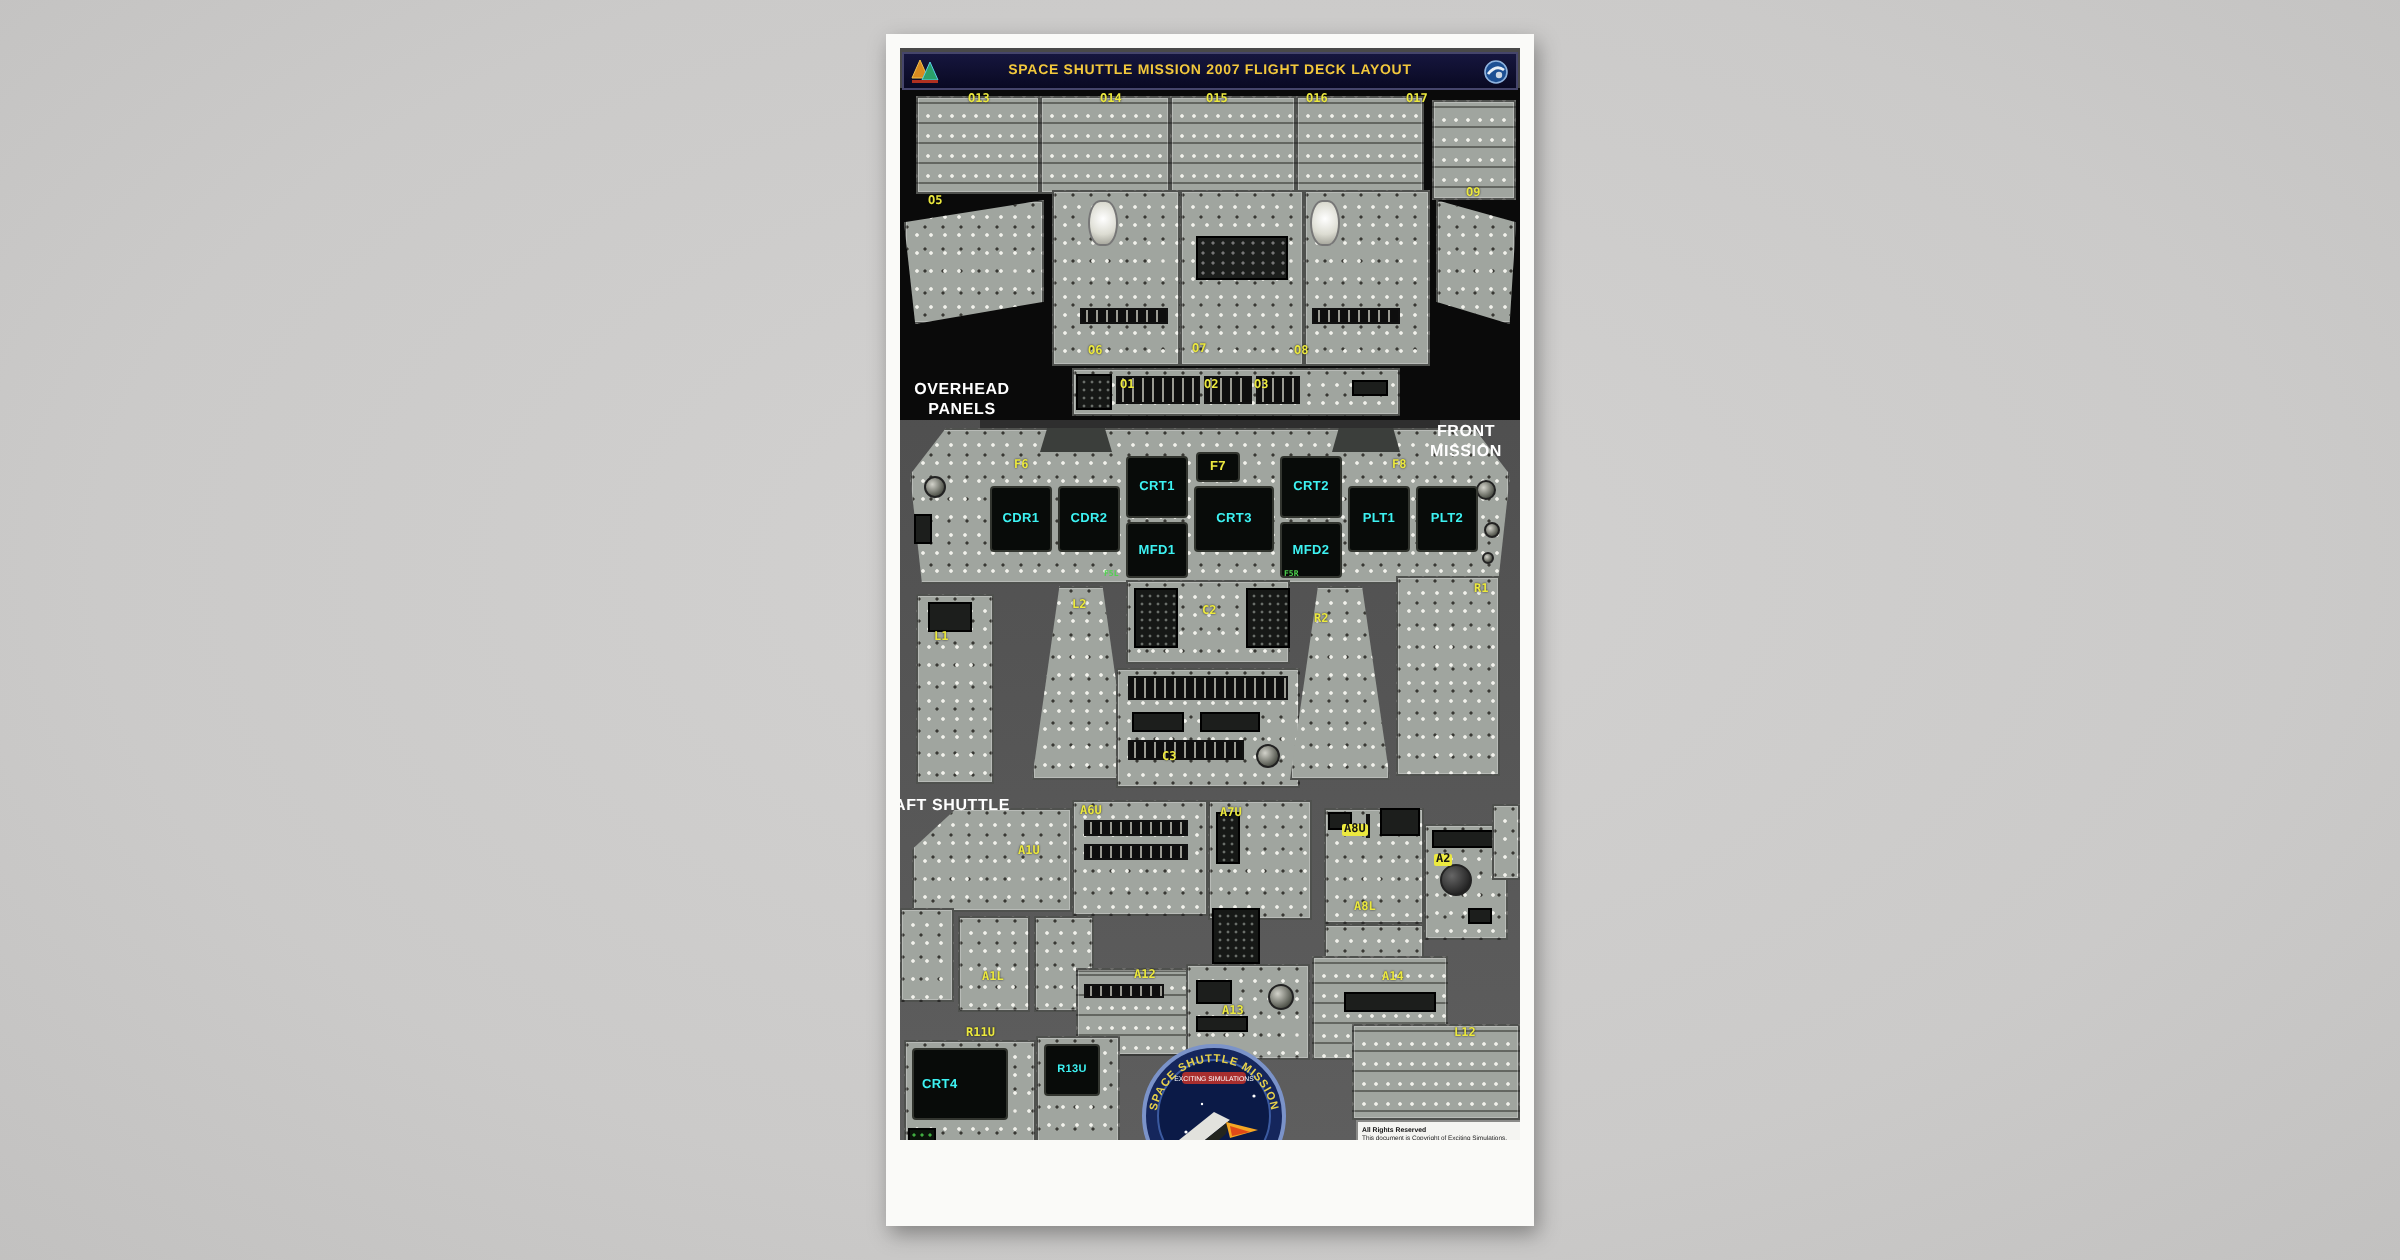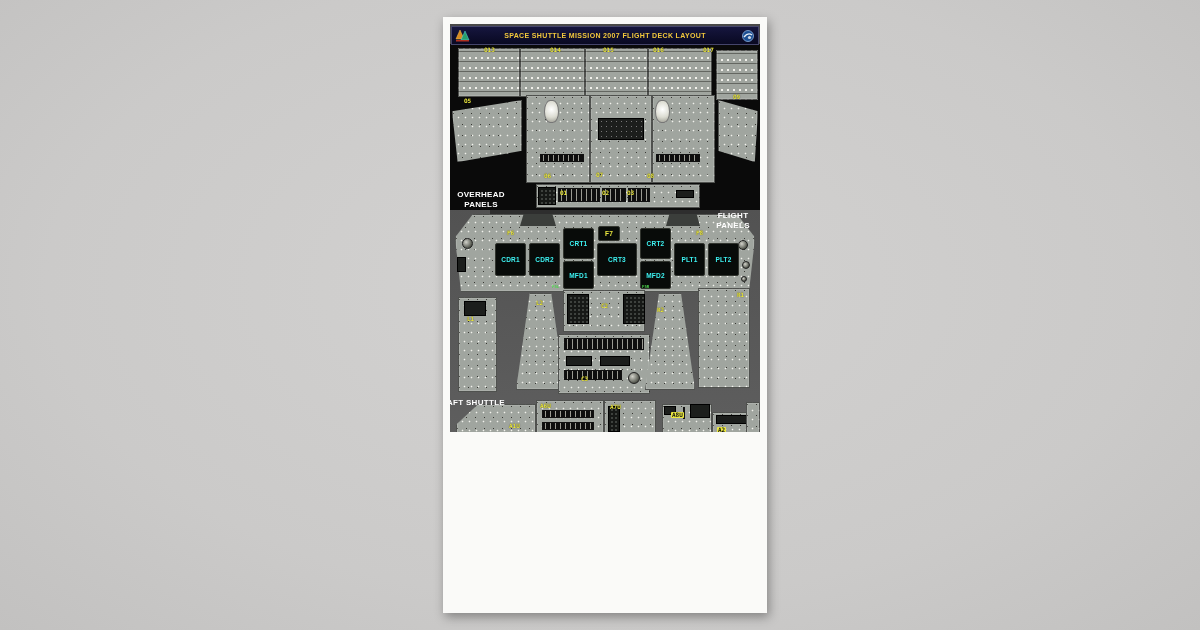--- a/index.html
+++ b/index.html
@@ -1,19 +1,19 @@
 <!DOCTYPE html>
 <html><head>
 <meta charset="utf-8">
 <style>
   html,body{margin:0;padding:0}
   body{width:1200px;height:630px;overflow:hidden;background:#c9c8c7;font-family:"Liberation Sans",sans-serif}
   #page{position:absolute;inset:0;background:radial-gradient(ellipse at 50% 45%,#d3d2d1 0%,#cbcac9 65%,#c2c1c0 100%)}
   #poster{position:absolute;left:443px;top:17px;width:310px;height:582px;background:#fafaf8;padding:7px;box-shadow:2px 4px 10px rgba(0,0,0,.35)}
-  #content{position:relative;width:310px;height:408px;background:linear-gradient(#494949,#545454 55%,#5e5e5e);overflow:hidden}
+  #content{position:relative;width:310px;height:546px;background:linear-gradient(#494949,#545454 55%,#5e5e5e);overflow:hidden}
   .a{position:absolute}
   .panel{position:absolute;background-color:#a0a59f;border:1px solid rgba(35,35,35,.65);box-shadow:inset 0 0 0 .5px rgba(255,255,255,.25);box-sizing:border-box}
   .dots{background-image:radial-gradient(circle,rgba(246,246,240,.95) .7px,rgba(0,0,0,0) 1.1px),radial-gradient(circle,rgba(45,45,40,.9) .6px,rgba(0,0,0,0) 1px);background-size:7px 9px,9px 11px;background-position:2px 3px,5px 7px}
   .rows{background-image:repeating-linear-gradient(180deg,rgba(25,25,22,.45) 0 1px,rgba(0,0,0,0) 1px 10px),radial-gradient(circle,rgba(246,246,240,.95) .7px,rgba(0,0,0,0) 1.1px);background-size:auto,6px 10px;background-position:0 2px,2px 4px}
   .pl{position:absolute;font:bold 6px "DejaVu Sans Mono",monospace;color:#ece93f;text-shadow:0 0 1px rgba(0,0,0,.85);line-height:1;white-space:nowrap;z-index:5}
   .plhl{background:#ece93f;color:#141414;text-shadow:none;padding:0 1px;border-radius:1px}
   .scr{position:absolute;background:#080b09;border:1px solid #32352f;border-radius:2px;display:flex;align-items:center;justify-content:center;box-sizing:border-box;z-index:4}
   .sl{font:bold 6.5px "Liberation Sans",sans-serif;color:#3df2f2;letter-spacing:.2px;white-space:nowrap}
   .ylw{color:#ece93f}
   .sec{position:absolute;font:bold 8px "Liberation Sans",sans-serif;color:#fff;text-align:center;line-height:1.2;letter-spacing:.3px;z-index:6}
@@ -85,21 +85,21 @@
    <div class="kb" style="left:88px;top:163px;width:18px;height:18px"></div>
    <div class="lev" style="left:108px;top:164px;width:42px;height:14px"></div>
    <div class="lev" style="left:152px;top:164px;width:24px;height:14px"></div>
    <div class="lev" style="left:178px;top:164px;width:22px;height:14px"></div>
    <div class="blk" style="left:226px;top:166px;width:18px;height:8px"></div>
    <b class="pl" style="left:110px;top:166px">O1</b>
    <b class="pl" style="left:152px;top:166px">O2</b>
    <b class="pl" style="left:177px;top:166px">O3</b>
 
    <div class="sec" style="left:0px;top:166px;width:62px">OVERHEAD PANELS</div>
-   <div class="sec" style="left:256px;top:187px;width:54px">FLIGHT PANELS</div>
+   <div class="sec" style="left:256px;top:187px;width:54px">FRONT MISSION</div>
 
    <div class="a" style="left:40px;top:186px;width:230px;height:4px;background:#2e2e2e"></div>
    <div class="panel dots" style="left:5px;top:190px;width:300px;height:78px;clip-path:polygon(6% 0,94% 0,100% 30%,98% 100%,2% 100%,0 30%)"></div>
    <div class="a" style="left:70px;top:190px;width:36px;height:12px;background:#3b3e3b;clip-path:polygon(10% 0,90% 0,100% 100%,0 100%)"></div>
    <div class="a" style="left:216px;top:190px;width:34px;height:12px;background:#3b3e3b;clip-path:polygon(10% 0,90% 0,100% 100%,0 100%)"></div>
    <div class="knob" style="left:12px;top:214px;width:11px;height:11px"></div>
    <div class="blk" style="left:7px;top:233px;width:9px;height:15px"></div>
    <div class="knob" style="left:288px;top:216px;width:10px;height:10px"></div>
    <div class="knob" style="left:292px;top:237px;width:8px;height:8px"></div>
    <div class="knob" style="left:291px;top:252px;width:6px;height:6px"></div>

